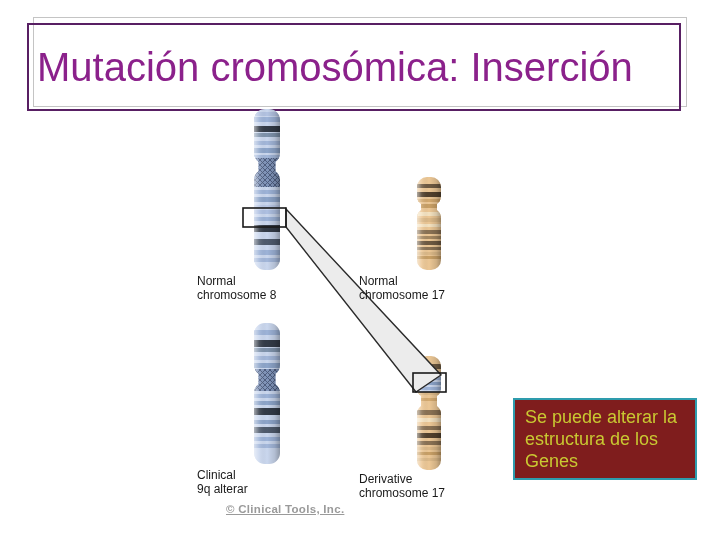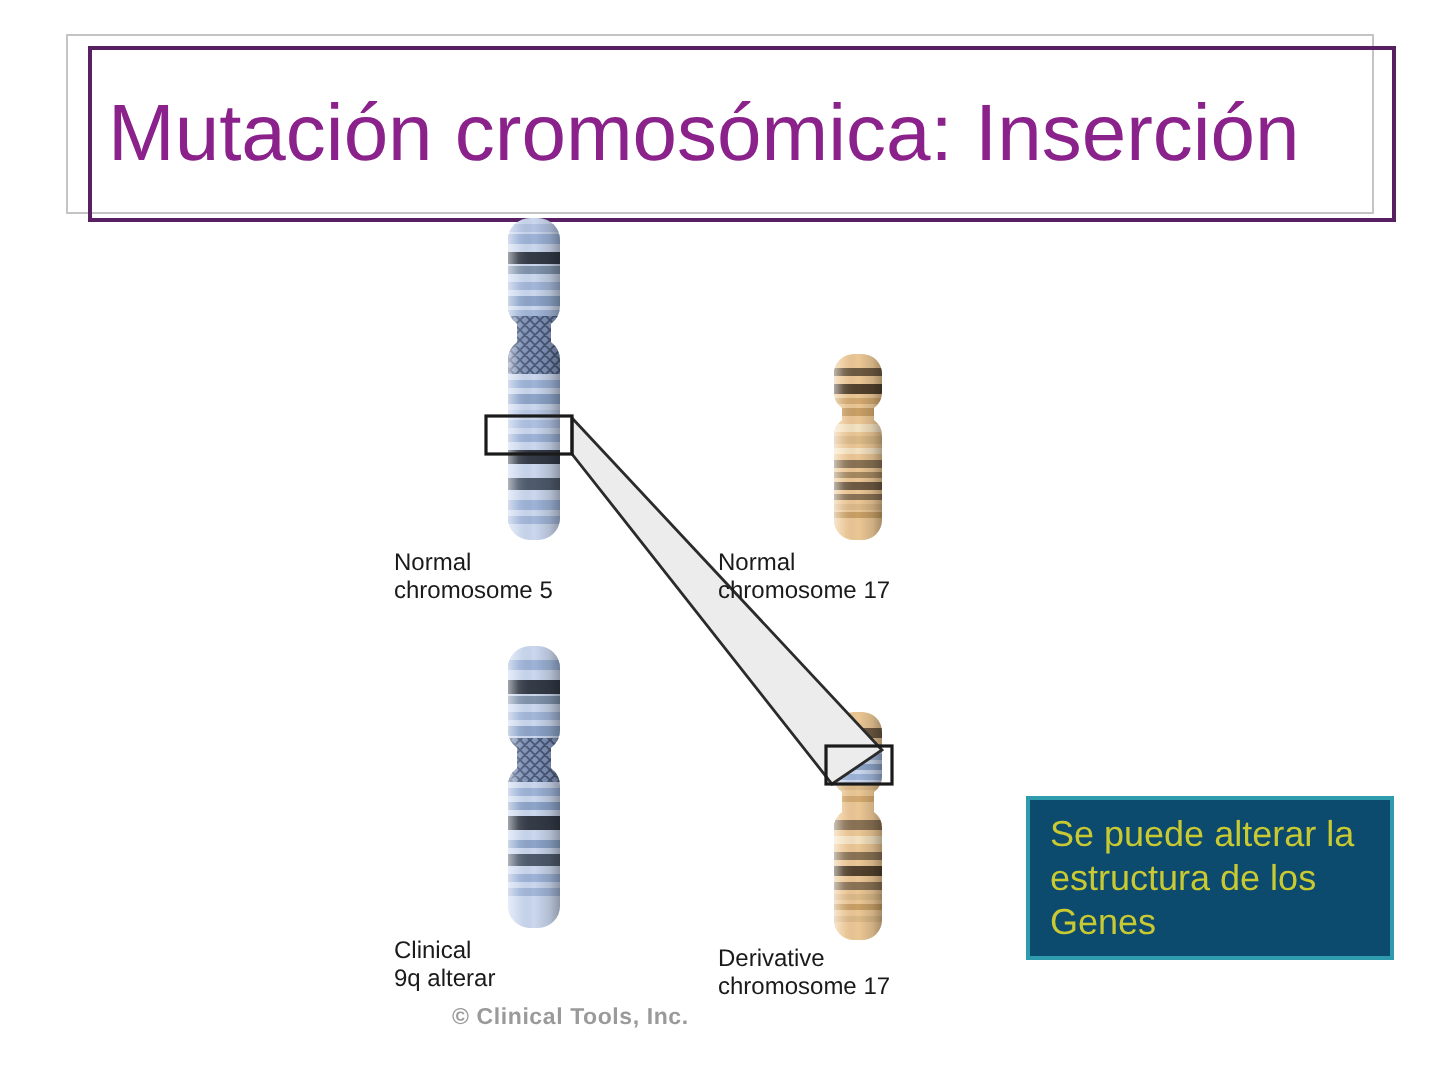--- a/index.html
+++ b/index.html
@@ -6,46 +6,47 @@
   .slide{
     position:relative;width:728px;height:546px;background:#fff;overflow:hidden;
     font-family:"Liberation Sans",sans-serif;
   }
   
   .title-shadow{
     position:absolute;left:33px;top:17px;width:652px;height:88px;
     border:1px solid var(--title-shadow-border,#c4c4c4);
   }
   .title-frame{
-    position:absolute;left:44px;top:23px;width:650px;height:84px;
+    position:absolute;left:27px;top:23px;width:650px;height:84px;
     border:2px solid var(--title-border,#581f63);
     display:flex;align-items:center;
   }
   .title{
     margin:0;padding-left:8px;
     font-family:"Liberation Sans",sans-serif;
     font-size:40px;font-weight:400;letter-spacing:0;
     color:var(--title-text,#8b218b);white-space:nowrap;
   }
   
   .figure{position:absolute;left:0;top:0;width:728px;height:546px;}
   .fig-label{
     position:absolute;width:140px;text-align:left;
     font-size:12px;line-height:14px;color:var(--label-text,#1a1a1a);
   }
   .credit{
     position:absolute;left:226px;top:503px;
     font-size:11.5px;font-weight:bold;letter-spacing:.3px;
     color:var(--credit-text,#9a9a9a);
+    text-decoration:underline;
   }
   
   .callout{
     position:absolute;left:513px;top:398px;width:184px;height:82px;
     box-sizing:border-box;border:2px solid var(--callout-border,#2e9cad);
-    padding:6px 8px 0 10px;background:#0c4a6e;
+    padding:6px 8px 0 10px;background:#7f1d1d;
     font-size:18px;line-height:22px;color:var(--callout-text,#c9c932);
   }
 </style>
 </head>
 <body style="background: rgb(255, 255, 255);">
 
 <div class="slide">
 
   <div class="title-shadow"></div>
   <div class="title-frame">
@@ -167,21 +168,21 @@
     </g>
 
     <polygon points="286,209 441,375 416,392 286,227" style="fill:var(--insertion-band-fill,#ececec)" stroke="#2b2b2b" stroke-width="1.4"></polygon>
 
     <rect x="243" y="208" width="43" height="19" fill="none" stroke="#1a1a1a" stroke-width="1.6"></rect>
     <rect x="413" y="373" width="33" height="19" fill="none" stroke="#1a1a1a" stroke-width="1.6"></rect>
   </svg>
 
   <div class="fig-label" style="left:197px;top:274px">
     <div>Normal</div>
-    <div>chromosome 5</div>
+    <div>chromosome 8</div>
   </div>
   <div class="fig-label" style="left:359px;top:274px">
     <div>Normal</div>
     <div>chromosome 17</div>
   </div>
   <div class="fig-label" style="left:197px;top:468px">
     <div>Clinical</div>
     <div>9q alterar</div>
   </div>
   <div class="fig-label" style="left:359px;top:472px">

